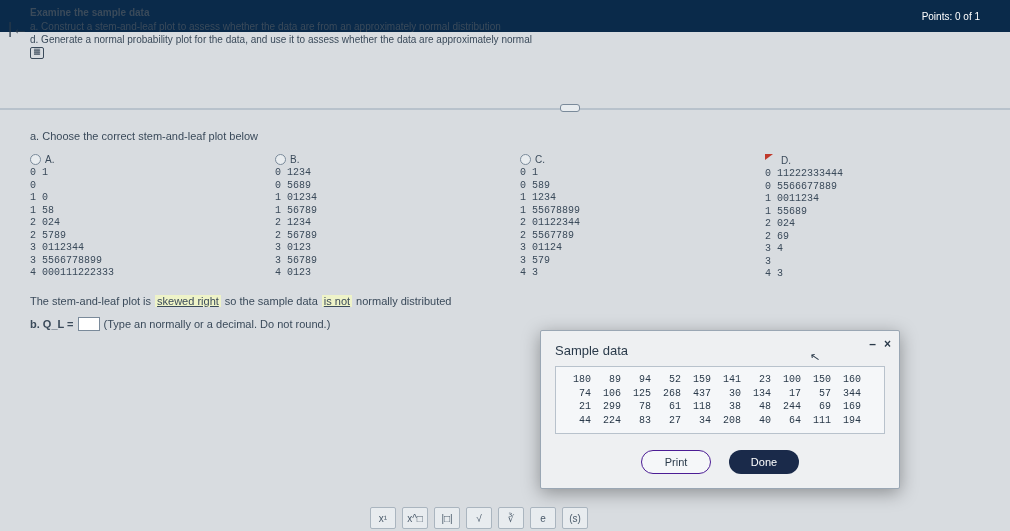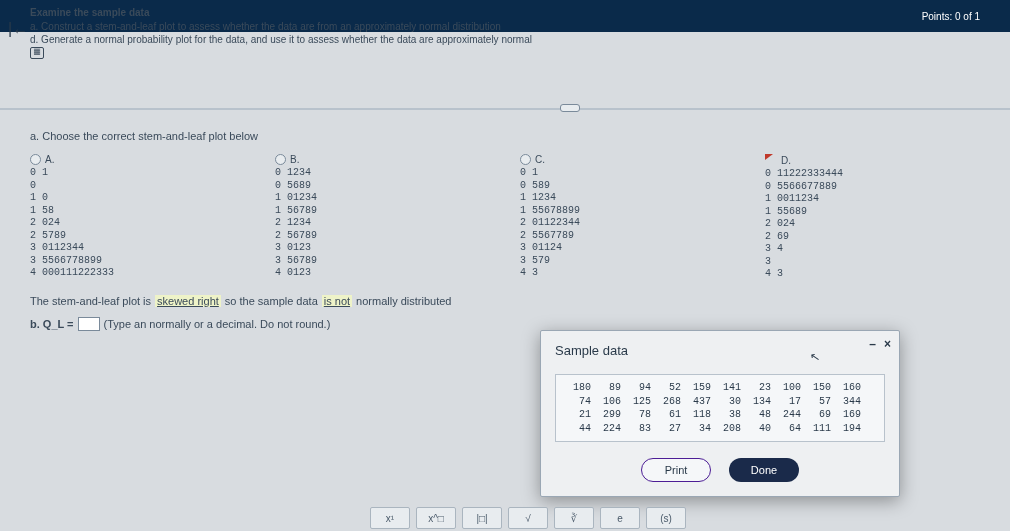--- a/index.html
+++ b/index.html
@@ -123,21 +123,21 @@
     box-shadow: 0 4px 18px rgba(0,0,0,.35);
     padding: 12px 14px 14px;
   }
   .modal-ctrl {
     position: absolute;
     top: 6px; right: 8px;
     display: flex; gap: 8px;
     font-size: 12px; font-weight: bold;
     color: #2a3a4a;
   }
-  .modal-title { font-size: 13px; margin-bottom: 16px; color: #2a3a4a; }
+  .modal-title { font-size: 13px; margin-bottom: 8px; color: #2a3a4a; }
   .modal-data {
     border: 1px solid #b8c2cc;
     background: #f5f7f9;
     padding: 6px 17px;
     font-family: "Courier New", monospace;
     font-size: 10px;
     white-space: pre;
     line-height: 1.35;
     color: #2a3a4a;
     margin-bottom: 16px;
@@ -171,21 +171,21 @@
     transform: rotate(-10deg);
   }
   .eq-toolbar {
     position: absolute;
     bottom: 2px; left: 370px;
     display: flex; gap: 6px;
     font-size: 10px;
     color: #4a5a6a;
   }
   .eq-btn {
-    width: 40px; height: 22px;
+    width: 26px; height: 22px;
     border: 1px solid #aab5bf;
     background: #e8ecef;
     display: flex; align-items: center; justify-content: center;
     border-radius: 2px;
   }
   .progress {
     position: absolute;
     top: 108px; left: 0; right: 0; height: 2px;
     background: #b8c2cc;
   }

